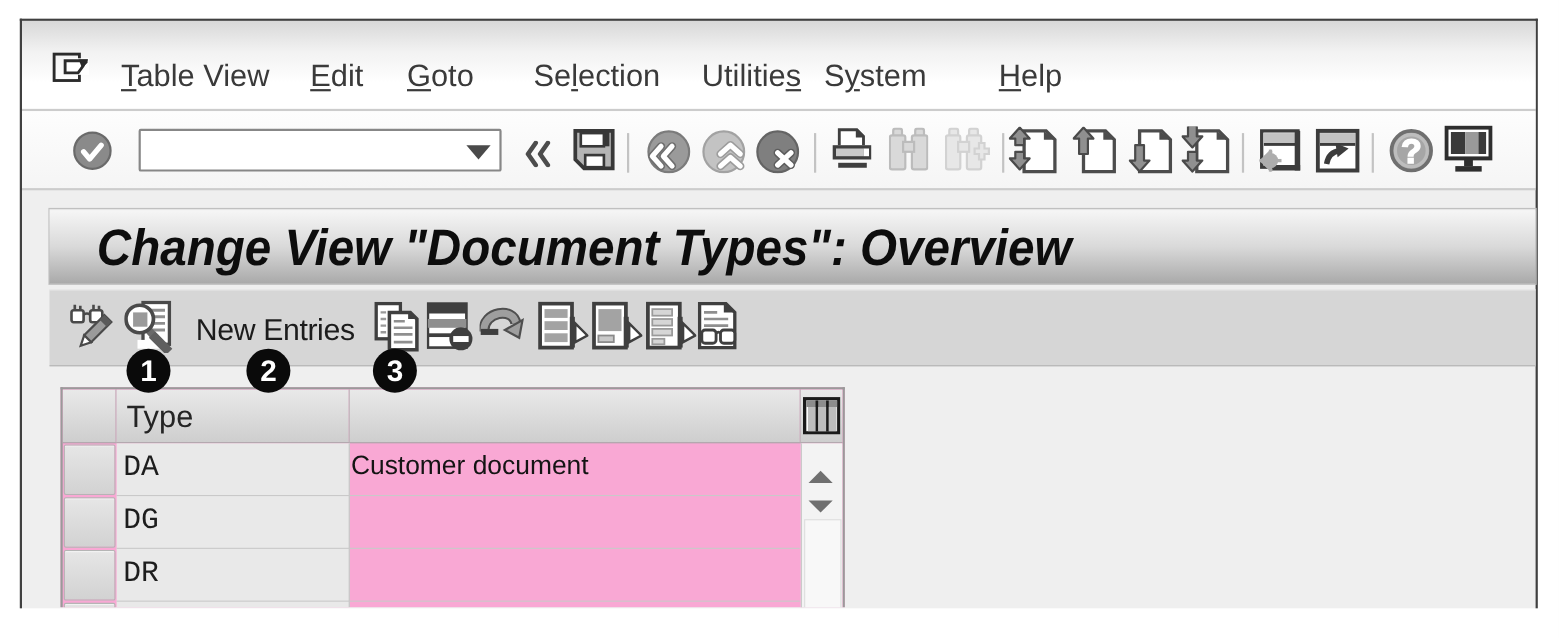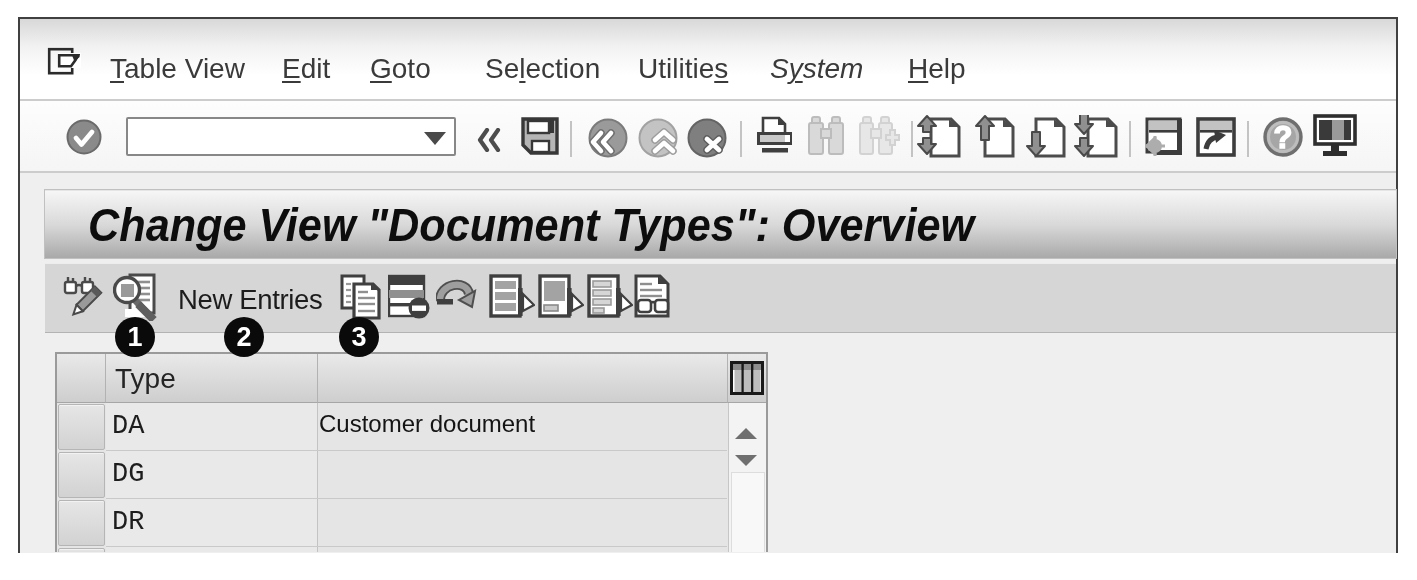--- a/index.html
+++ b/index.html
@@ -12,39 +12,39 @@
   #systoolbar{left:20px;top:101px;width:1376px;height:70px;background:linear-gradient(180deg,#fdfdfd,#f5f5f5);border-bottom:2px solid #cccccc;}
   .vsep{position:absolute;width:2px;background:#c3c3c3;}
   #inputbox{left:126px;top:117px;width:330px;height:39px;background:#ffffff;border:2px solid #878787;border-radius:2px;box-sizing:border-box;}
   #inputarrow{left:424px;top:132px;width:0;height:0;border-left:11px solid transparent;border-right:11px solid transparent;border-top:13px solid #4a4a4a;}
   #titlebar{left:45px;top:190px;width:1351px;height:68px;background:linear-gradient(180deg,#f6f6f6 0%,#d9d9d9 50%,#a9a9a9 100%);border-top:1px solid #e5e5e5;box-shadow:0 0 0 1px #c0c0c0;box-sizing:border-box;}
   #title{left:88px;top:198px;font-size:46.5px;font-weight:bold;font-style:italic;color:#0d0d0d;white-space:nowrap;transform:scaleX(0.93);transform-origin:0 50%;}
   #apptoolbar{left:45px;top:263px;width:1351px;height:70px;background:#d6d6d6;border-top:1px solid #ededed;border-bottom:1px solid #b3b3b3;box-sizing:border-box;}
   #newentries{left:178px;top:284px;font-size:27.5px;color:#1c1c1c;letter-spacing:-0.35px;text-align:right;}
   .callout{position:absolute;width:40px;height:40px;border-radius:50%;background:#0a0a0a;color:#ffffff;font-size:27px;font-weight:bold;text-align:center;line-height:40px;}
   
-  #tbl{left:55px;top:352px;width:713px;height:200px;border:2px solid #9a9a9a;border-bottom:none;box-sizing:border-box;background:#e5e5e5;overflow:hidden;}
+  #tbl{left:55px;top:352px;width:713px;height:200px;border:2px solid #9a9a9a;border-bottom:none;box-sizing:border-box;background:#f9a8d4;overflow:hidden;}
   .hdr{background:linear-gradient(180deg,#e9e9e9,#cecece);}
   .selcell{background:linear-gradient(180deg,#e6e6e6,#d2d2d2);border:1px solid #b5b5b5;border-radius:2px;box-shadow:inset 0 1px 0 #f2f2f2;}
   .typetext{font-family:Liberation Mono, monospace;font-size:27px;color:#1d1d1d;}
   .desctext{font-size:24px;color:#141414;}
   .hdrtext{font-size:28px;color:#252525;}
 </style>
 </head>
 <body>
 <div class="abs" id="frame"></div>
 <div class="abs" id="menubar"></div>
 <div class="abs" id="systoolbar"></div>
 
 <span class="menuitem" style="left:110px;"><u>T</u>able View</span>
 <span class="menuitem" style="left:282px;"><u>E</u>dit</span>
 <span class="menuitem" style="left:370px;"><u>G</u>oto</span>
 <span class="menuitem" style="left:485px;">Se<u>l</u>ection</span>
 <span class="menuitem" style="left:638px;">Utilitie<u>s</u></span>
-<span class="menuitem" style="left:770px;font-style:italic;">S<u>y</u>stem</span>
+<span class="menuitem" style="left:749px;">S<u>y</u>stem</span>
 <span class="menuitem" style="left:908px;"><u>H</u>elp</span>
 
 <svg class="abs" style="left:47px;top:47px;" width="34" height="28" viewBox="0 0 34 28">
   <rect x="2.2" y="2.2" width="23" height="24" fill="none" stroke="#2b2b2b" stroke-width="2.6"></rect>
   <rect x="11" y="6" width="23" height="15" fill="#ffffff"></rect>
   <path d="M12.2 19.2 V8.2 H31 L28.5 13 L24 19.2 Z" fill="none" stroke="#2b2b2b" stroke-width="2.6"></path>
   <path d="M24.5 7 H32.6 V10 L27.5 14.5 Z" fill="#2b2b2b"></path>
 </svg>
 
 <svg class="abs" style="left:66px;top:119px;" width="36" height="36" viewBox="0 0 36 36">

